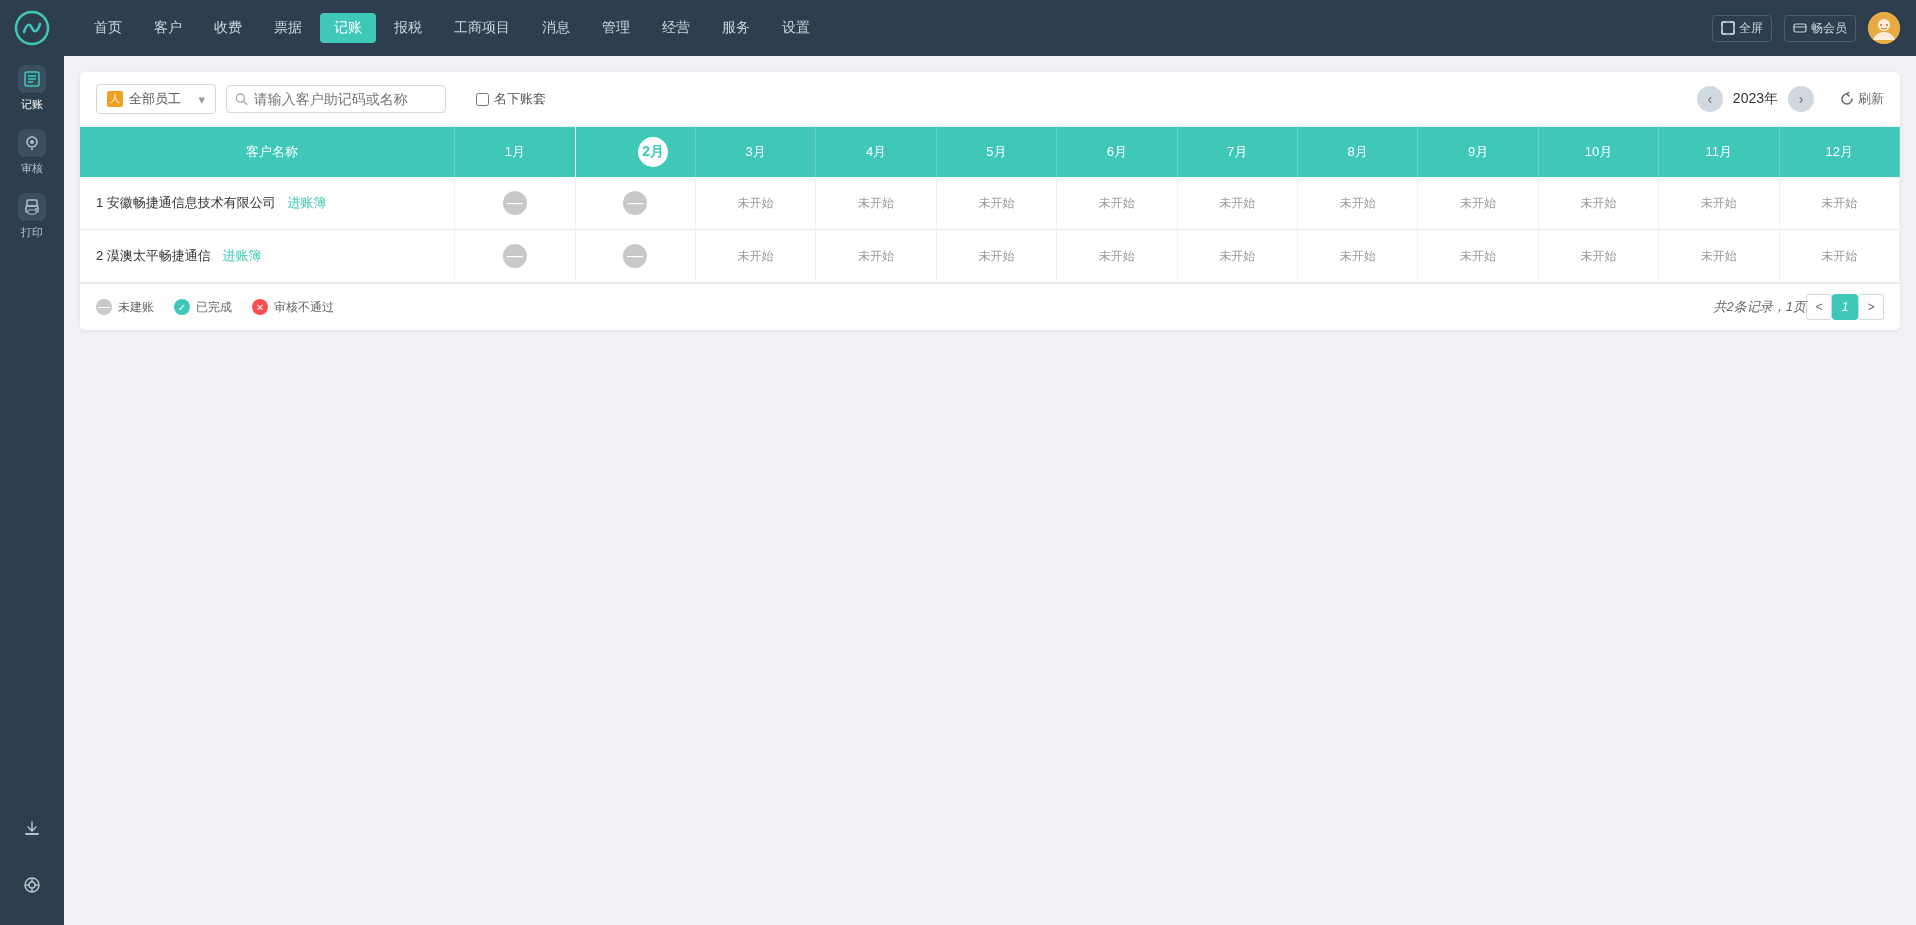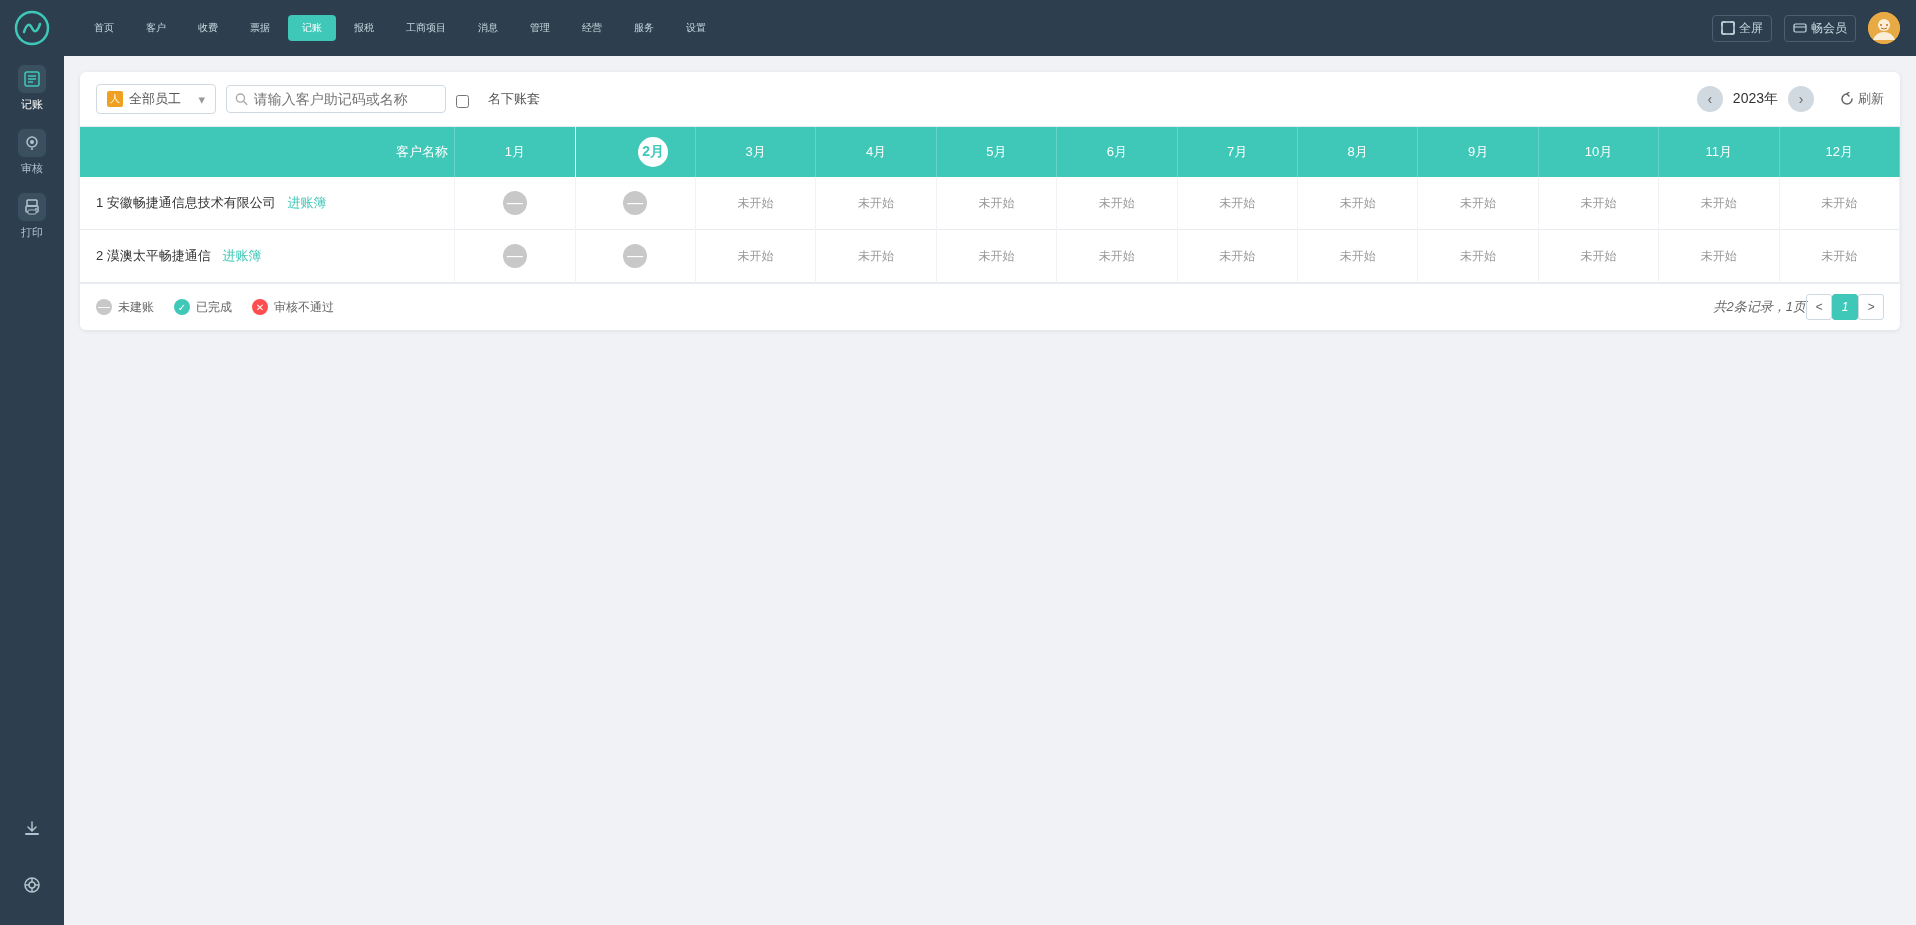--- a/index.html
+++ b/index.html
@@ -84,21 +84,21 @@
       align-items: center;
       padding: 0 16px;
       gap: 4px;
       flex-shrink: 0;
     }
     .nav-item {
       padding: 6px 14px;
       color: #c8d8e0;
       cursor: pointer;
       border-radius: 4px;
-      font-size: 10px;
+      font-size: 14px;
       white-space: nowrap;
     }
     .nav-item.active {
       background: #3fc8b8;
       color: #fff;
       border-radius: 4px;
     }
     .nav-right {
       margin-left: auto;
       display: flex;
@@ -189,25 +189,26 @@
     .search-input-wrap input {
       border: none;
       outline: none;
       font-size: 14px;
       color: #999;
       width: 100%;
       background: transparent;
     }
     .checkbox-label {
       display: flex;
-      align-items: flex-end;
-      gap: 19px;
+      align-items: center;
+      gap: 5px;
       font-size: 13px;
       color: #555;
       cursor: pointer;
+      margin-left: 20px;
     }
     .year-nav {
       display: flex;
       align-items: center;
       gap: 10px;
       margin-left: auto;
     }
     .year-nav .nav-arrow {
       width: 26px;
       height: 26px;
@@ -546,21 +547,21 @@
               <col style="width:90px">
               <col style="width:90px">
               <col style="width:90px">
               <col style="width:90px">
               <col style="width:90px">
               <col style="width:90px">
               <col style="width:90px">
             </colgroup>
             <thead>
               <tr>
-                <th style="text-align:right; padding-left:16px;margin-top:19px;">
+                <th style="text-align:center; padding-left:16px;margin-top:19px;">
                   <span>客户名称</span>
                 </th>
                 <th>
                   <span>1月</span>
                 </th>
                 <th class="th-month-active">
                   <span class="month-circle">
                     <span>2月</span>
                   </span>
                 </th>

